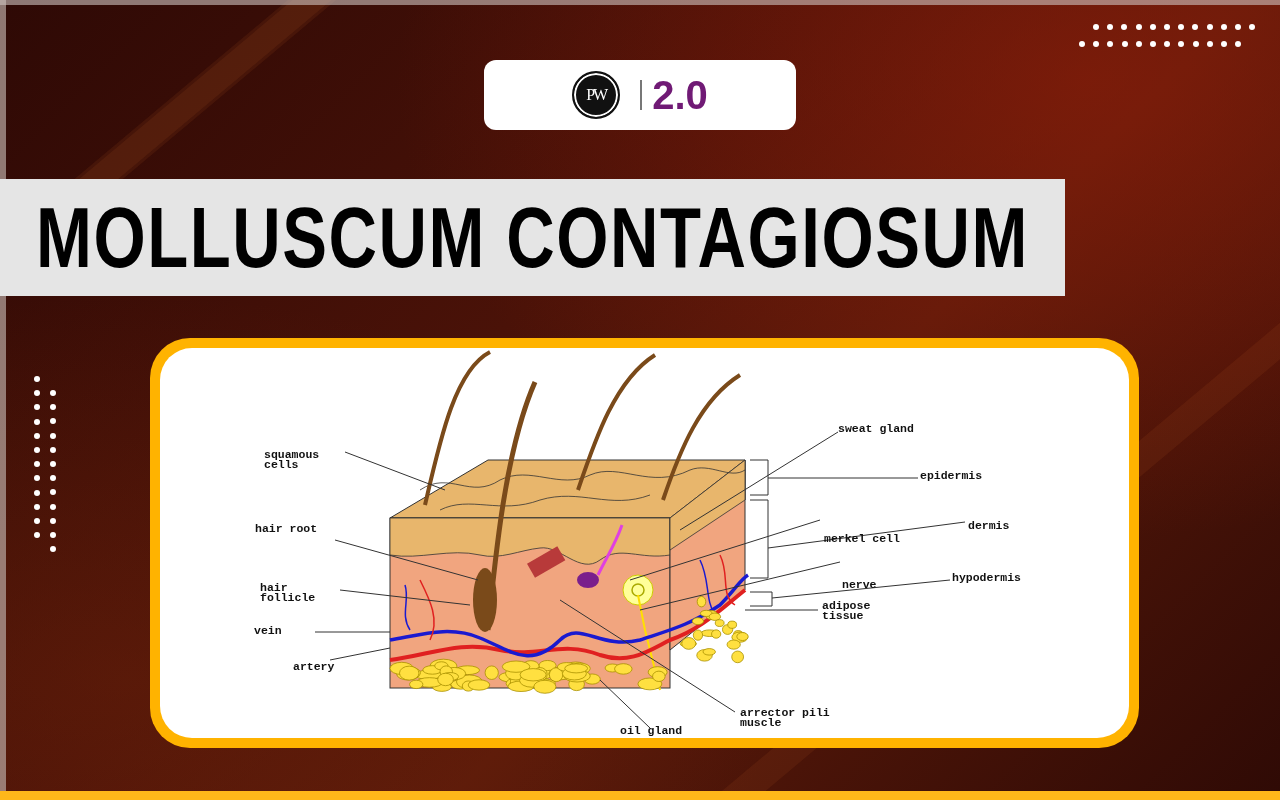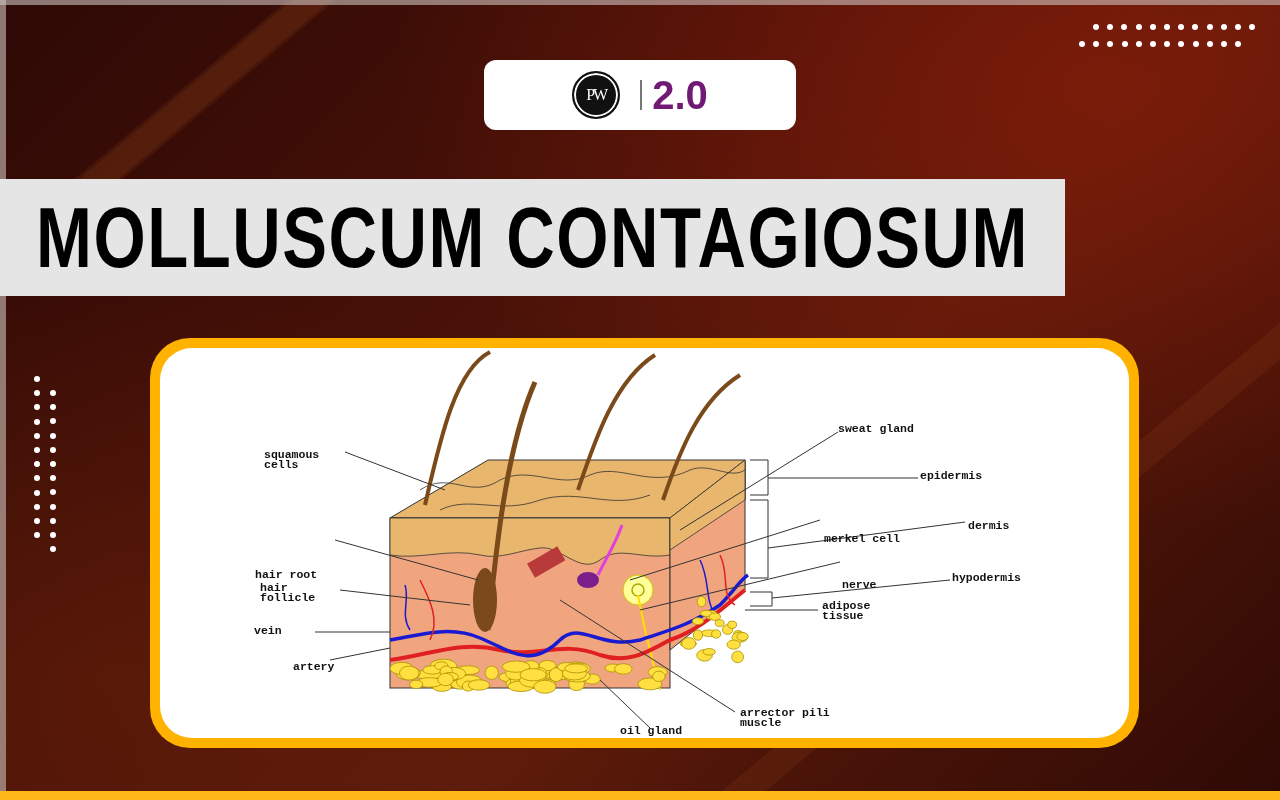--- a/index.html
+++ b/index.html
@@ -236,21 +236,21 @@
         <line x1="840" y1="562" x2="640" y2="610"></line>
         <line x1="772" y1="598" x2="950" y2="580"></line>
         <line x1="745" y1="610" x2="818" y2="610"></line>
         <line x1="650" y1="728" x2="600" y2="680"></line>
         <line x1="735" y1="712" x2="560" y2="600"></line>
       </g>
     </svg>
 
     <div class="lbl" style="left:104px;top:102px;">squamous
 cells</div>
-    <div class="lbl" style="left:95px;top:176px;margin-top:46px;">hair root</div>
+    <div class="lbl" style="left:95px;top:176px;">hair root</div>
     <div class="lbl" style="left:100px;top:235px;">hair
 follicle</div>
     <div class="lbl" style="left:94px;top:278px;">vein</div>
     <div class="lbl" style="left:88px;top:314px;margin-left:45px;">artery</div>
     <div class="lbl" style="left:678px;top:76px;">sweat gland</div>
     <div class="lbl" style="left:760px;top:123px;">epidermis</div>
     <div class="lbl" style="left:664px;top:162px;margin-top:24px;">merkel cell</div>
     <div class="lbl" style="left:808px;top:173px;">dermis</div>
     <div class="lbl" style="left:682px;top:204px;margin-top:28px;">nerve</div>
     <div class="lbl" style="left:792px;top:225px;">hypodermis</div>

